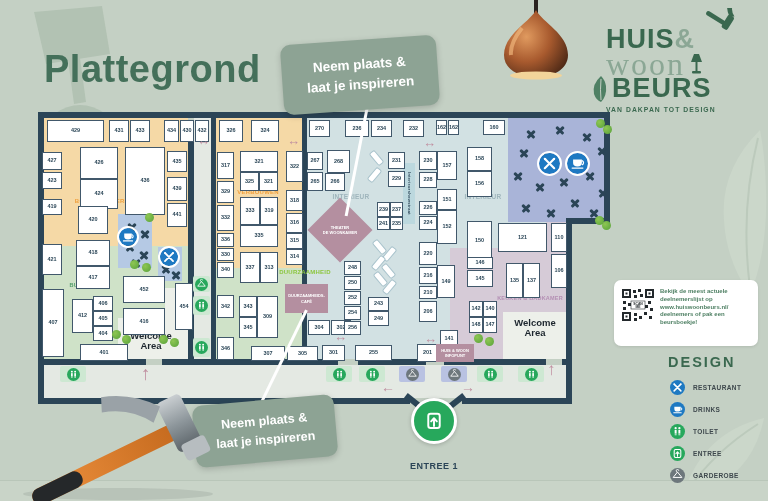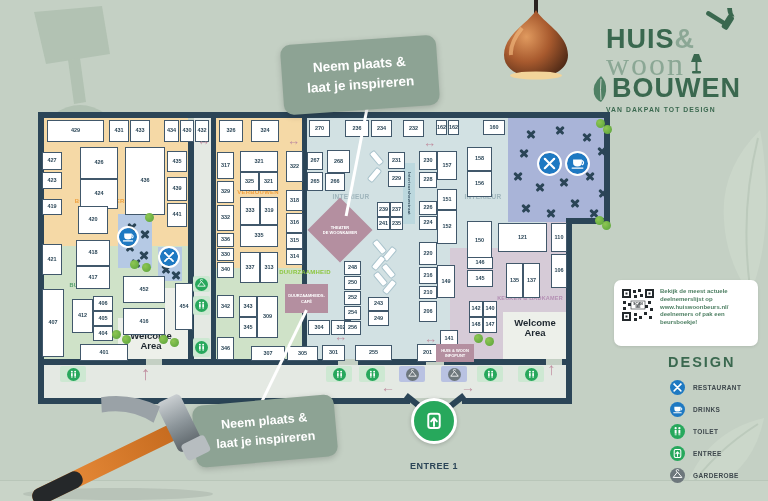--- a/index.html
+++ b/index.html
@@ -78,20 +78,21 @@
   <svg class="decor" style="left:710px;top:130px" width="60" height="170" viewBox="0 0 60 170">
     <path d="M50,0 Q10,40 14,90 Q16,130 40,165 Q58,120 56,60 Q55,25 50,0 Z" fill="#cbd7ca"></path>
     <path d="M48,8 Q30,80 40,158" stroke="#bccabc" stroke-width="2" fill="none"></path>
   </svg>
   <svg class="decor" style="left:684px;top:412px" width="85" height="89" viewBox="0 0 85 89">
     <path d="M0,80 Q20,20 80,6 Q70,55 30,75 Q12,82 0,80 Z" fill="#cbd7ca"></path>
     <path d="M74,12 Q30,40 4,78" stroke="#bccabc" stroke-width="2" fill="none"></path>
   </svg>
   <div class="road"></div>
 
+  <div class="title">Plattegrond</div>
 
   <div class="logo">
     <div class="lg1"><span>HUIS</span><span class="amp">&amp;</span>
       <svg class="lg-hammer" width="38" height="26" viewBox="0 0 38 26">
         <g transform="rotate(32 19 13)" fill="#3a684f">
           <rect x="2" y="11" width="26" height="4.5" rx="2"></rect>
           <rect x="22" y="3" width="7" height="15" rx="2"></rect>
           <path d="M24,5 q-7,-5 -8,-9 l5,-1 q2,5 7,7 z"></path>
         </g>
       </svg>
@@ -104,21 +105,21 @@
           <rect x="7.5" y="9" width="2" height="9"></rect>
           <rect x="4" y="18" width="9" height="2.5" rx="1"></rect>
         </g>
       </svg>
     </div>
     <div class="lg3">
       <svg width="18" height="26" viewBox="0 0 18 26" style="margin-left:-14px;margin-right:2px">
         <path d="M9,0 Q0,8 2,18 Q4,24 9,26 Q15,20 14,10 Q13,4 9,0 Z" fill="#4f8064"></path>
         <path d="M9,3 Q8,14 9,24" stroke="#c4d0c4" stroke-width="1" fill="none"></path>
       </svg>
-      <span>BOUWEN</span>
+      <span>BEURS</span>
     </div>
     <div class="lgtag">VAN DAKPAN TOT DESIGN</div>
   </div>
 
   <svg class="decor" style="left:492px;top:0;z-index:8" width="88" height="82" viewBox="0 0 88 82">
     <defs>
       <radialGradient id="cop" cx="35%" cy="40%" r="75%">
         <stop offset="0" stop-color="#e09a5f"></stop>
           <stop offset="0.5" stop-color="#a85a2e"></stop>
           <stop offset="1" stop-color="#4a2715"></stop>

